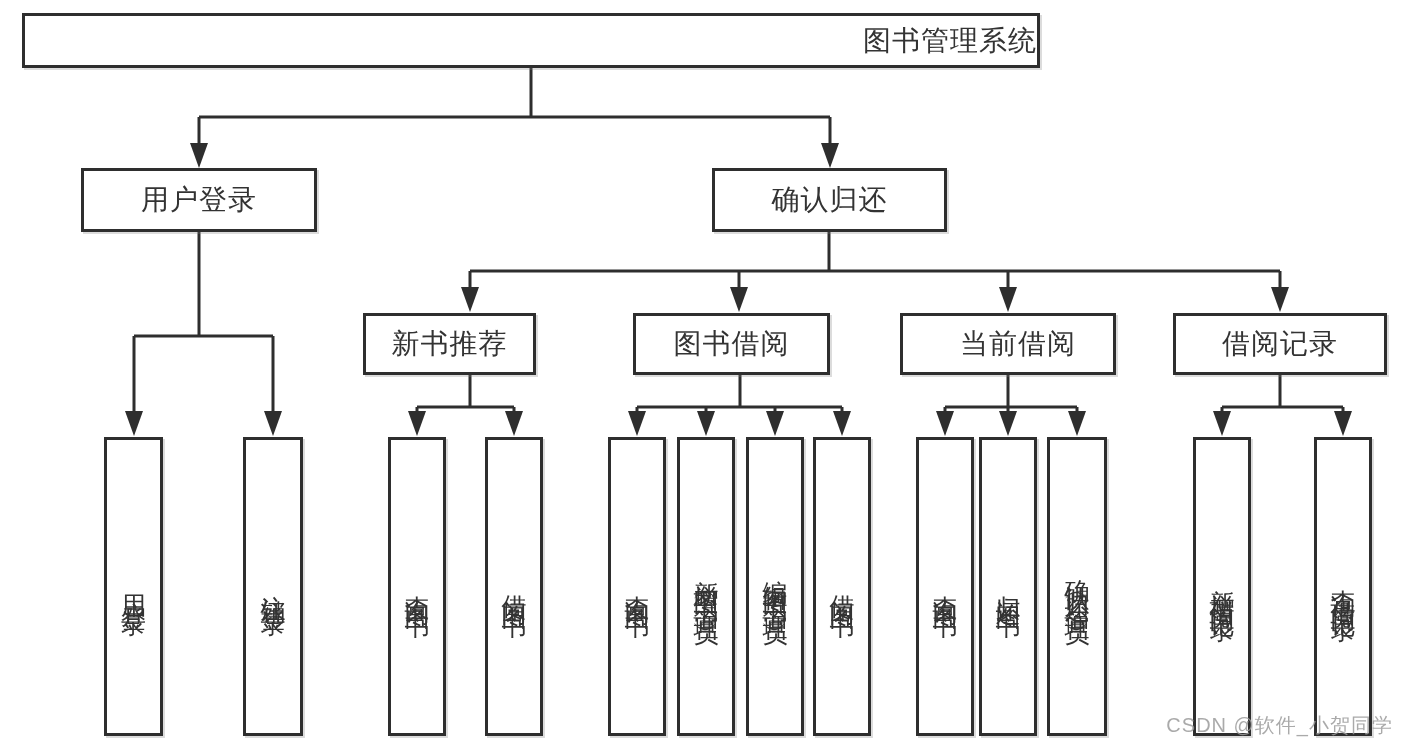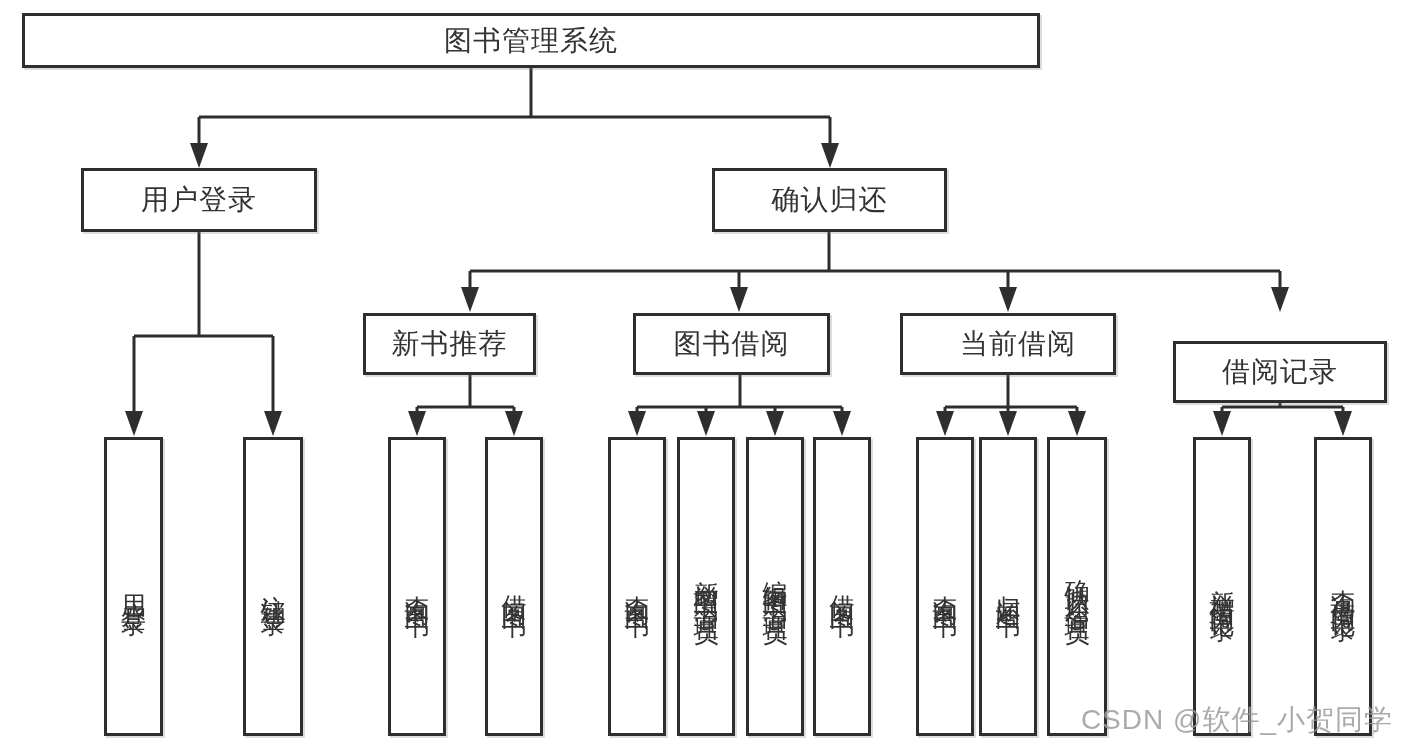--- a/index.html
+++ b/index.html
@@ -27,21 +27,21 @@
   .vbox{font-size:25px;}
   .vlabel{
     writing-mode:vertical-lr;
     text-orientation:mixed;
     letter-spacing:6px;
     line-height:1;
   }
   .watermark{
     position:absolute;
     right:12px;bottom:8px;
-    font-size:28px;
+    font-size:20px;
     color:rgba(155,155,155,0.85);
     letter-spacing:1px;
     z-index:3;
     white-space:nowrap;
   }
 </style>
 </head>
 <body>
 
 <div class="canvas">
@@ -89,41 +89,41 @@
       <polygon class="ah" points="1068,411 1086,411 1077,436"></polygon>
     </g>
 
     <g>
       <path class="ln" d="M1280 373 L1280 407 M1222 407 L1343 407 M1222 407 L1222 418 M1343 407 L1343 418"></path>
       <polygon class="ah" points="1213,411 1231,411 1222,436"></polygon>
       <polygon class="ah" points="1334,411 1352,411 1343,436"></polygon>
     </g>
   </svg>
 
-  <div class="node hbox" style="left:22px;top:13px;width:1018px;height:55px;">
+  <div class="node hbox" style="left:22px;top:13px;width:1018px;height:55px;justify-content:flex-end;">
     <span>图书管理系统</span>
   </div>
 
   <div class="node hbox" style="left:81px;top:168px;width:236px;height:64px;">
     <span>用户登录</span>
   </div>
   <div class="node hbox" style="left:712px;top:168px;width:235px;height:64px;">
     <span>确认归还</span>
   </div>
 
   <div class="node hbox" style="left:363px;top:313px;width:173px;height:62px;">
     <span>新书推荐</span>
   </div>
   <div class="node hbox" style="left:633px;top:313px;width:197px;height:62px;">
     <span>图书借阅</span>
   </div>
   <div class="node hbox" style="left:900px;top:313px;width:216px;height:62px;padding-left:20px;">
     <span>当前借阅</span>
   </div>
-  <div class="node hbox" style="left:1173px;top:313px;width:214px;height:62px;margin-top:28px;">
+  <div class="node hbox" style="left:1173px;top:313px;width:214px;height:62px;">
     <span>借阅记录</span>
   </div>
 
   <div class="node vbox" style="left:104px;top:437px;width:59px;height:299px;">
     <span class="vlabel">用户登录</span>
   </div>
   <div class="node vbox" style="left:243px;top:437px;width:60px;height:299px;">
     <span class="vlabel">注销登录</span>
   </div>
 

